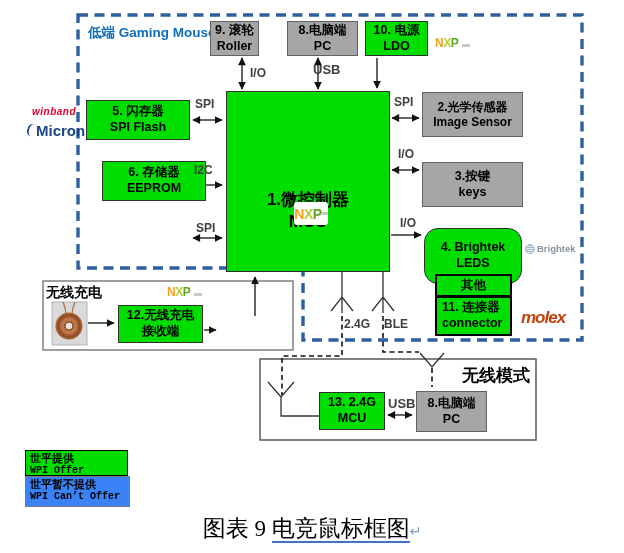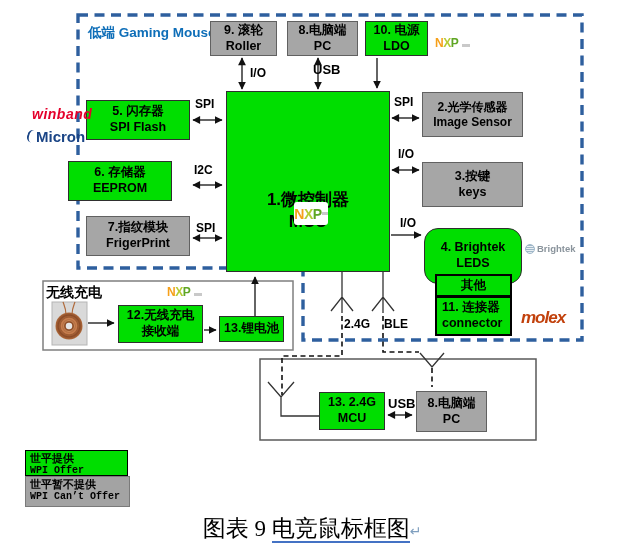--- a/index.html
+++ b/index.html
@@ -6,38 +6,38 @@
   #canvas{position:relative;width:624px;height:553px;background:#fff;overflow:hidden;
           font-family:"Liberation Sans",sans-serif;}
   #wires{position:absolute;left:0;top:0;}
 
   .blk{position:absolute;display:flex;flex-direction:column;align-items:center;justify-content:center;
        font-weight:bold;color:#000;line-height:1.25;box-sizing:border-box;text-align:center;
        font-size:12.5px;font-family:"Liberation Sans",sans-serif;}
   .g{background:#00DE00;border:1.5px solid #2f2f2f;}
   .y{background:#A6A6A6;border:1.5px solid #616161;}
 
-  #b-roller{left:210px;top:21px;width:67px;height:35px;}
+  #b-roller{left:210px;top:21px;width:49px;height:35px;}
   #b-pctop{left:287px;top:21px;width:71px;height:35px;}
   #b-ldo{left:365px;top:21px;width:63px;height:35px;}
   #b-flash{left:86px;top:100px;width:104px;height:40px;}
-  #b-eeprom{left:68px;top:161px;width:104px;height:40px;}
+  #b-eeprom{left:102px;top:161px;width:104px;height:40px;}
   #b-fp{left:86px;top:216px;width:104px;height:40px;}
   #b-mcu{left:226px;top:91px;width:164px;height:181px;font-size:17px;justify-content:center;padding-top:58px;}
   #b-sensor{left:422px;top:92px;width:101px;height:45px;font-size:12px;}
   #b-keys{left:422px;top:162px;width:101px;height:45px;}
   #b-leds{left:424px;top:228px;width:98px;height:56px;border-radius:14px;}
   #b-other{left:435px;top:274px;width:77px;height:23px;border:2px solid #000;}
   #b-conn{left:435px;top:297px;width:77px;height:39px;border:2px solid #000;border-top-width:1px;align-items:flex-start;padding-left:5px;text-align:left;}
   #b-rx{left:118px;top:305px;width:85px;height:38px;}
   #b-batt{left:219px;top:316px;width:65px;height:26px;}
   #b-mcu24{left:319px;top:392px;width:66px;height:38px;}
   #b-pcbot{left:416px;top:391px;width:71px;height:41px;}
 
-  .lbl{position:absolute;font-weight:bold;font-size:12px;color:#000000;white-space:nowrap;}
+  .lbl{position:absolute;font-weight:bold;font-size:12px;color:#404040;white-space:nowrap;}
   #l-io1{left:250px;top:66px;}
   #l-usb1{left:313px;top:62px;font-size:13px;}
   #l-spi1{left:195px;top:97px;}
   #l-i2c{left:194px;top:163px;}
   #l-spi2{left:196px;top:221px;}
   #l-spi3{left:394px;top:95px;}
   #l-io2{left:398px;top:147px;}
   #l-io3{left:400px;top:216px;}
   #l-24g{left:344px;top:317px;}
   #l-ble{left:384px;top:317px;}
@@ -51,36 +51,36 @@
   .nxp{position:absolute;font-weight:bold;font-size:12px;letter-spacing:-0.5px;white-space:nowrap;}
   .nxp .n{color:#F6A01A;} .nxp .x{color:#B5CC34;} .nxp .p{color:#5FA624;}
   .nxp:after{content:"";display:inline-block;width:8px;height:3px;background:#c9c9c9;margin-left:1px;}
   #nxp-ldo{left:435px;top:36px;}
   #nxp-wireless{left:167px;top:285px;}
   #nxp-chip{position:absolute;left:294px;top:202px;width:34px;height:23px;background:#fff;border-radius:3px;
             display:flex;align-items:center;justify-content:center;font-size:14px;}
   #nxp-chip:after{margin-left:0;width:6px;}
 
   #logo-winband{position:absolute;left:32px;top:106px;color:#E4002B;font-style:italic;font-weight:bold;
-                font-size:14px;letter-spacing:0.5px;}
-  #logo-micron{position:absolute;left:27px;top:128px;color:#1B4586;font-weight:bold;font-size:15px;
+                font-size:10px;letter-spacing:0.5px;}
+  #logo-micron{position:absolute;left:27px;top:122px;color:#1B4586;font-weight:bold;font-size:15px;
                display:flex;align-items:center;justify-content:space-between;}
   #logo-micron .swoosh{display:inline-block;width:9px;height:13px;border-left:2.5px solid #1B4586;
                border-radius:50% 0 0 50%;transform:rotate(14deg);margin-right:-2px;}
   #logo-brightek{position:absolute;left:525px;top:243px;color:#8A949C;font-size:9.5px;font-weight:bold;
                display:flex;align-items:center;gap:2px;}
   #logo-brightek .globe{display:inline-block;width:8px;height:8px;border-radius:50%;
                background:repeating-linear-gradient(#9fb7c9 0 1px,#e8eef2 1px 2px);border:0.5px solid #9fb7c9;}
   #logo-molex{position:absolute;left:521px;top:308px;color:#c2410c;font-weight:bold;font-style:italic;
                font-size:17px;letter-spacing:-1px;}
 
   
   .legend-box{position:absolute;box-sizing:border-box;padding:1px 4px;line-height:1.15;}
   #lg-green{left:25px;top:450px;width:103px;height:26px;background:#00DE00;border:1px solid #000;}
-  #lg-gray{left:25px;top:476px;width:105px;height:31px;background:#a3a3a3;border:1px solid #7a7a7a;}
+  #lg-gray{left:25px;top:476px;width:105px;height:31px;background:#3b82f6;border:1px solid #7a7a7a;}
   .legend-cn{font-weight:bold;font-size:11px;}
   .legend-en{font-family:"Liberation Mono",monospace;font-weight:bold;font-size:10px;}
 
   
   #caption{position:absolute;left:0;top:513px;width:624px;text-align:center;
            font-family:"Liberation Serif",serif;font-size:23px;color:#000;}
   #caption .cap-link{color:#000;text-decoration:none;border-bottom:2px solid #4472C4;cursor:pointer;}
   #caption .ret{color:#7F9FBF;font-size:14px;}
 </style>
 </head>
@@ -166,24 +166,20 @@
     <span>LDO</span>
   </div>
   <div class="blk g" id="b-flash">
     <span>5. 闪存器</span>
     <span>SPI Flash</span>
   </div>
   <div class="blk g" id="b-eeprom">
     <span>6. 存储器</span>
     <span>EEPROM</span>
   </div>
-  <div class="blk y" id="b-fp">
-    <span>7.指纹模块</span>
-    <span>FrigerPrint</span>
-  </div>
   <div class="blk g" id="b-mcu">
     <span>1.微控制器</span>
     <span>MCU</span>
   </div>
   <div class="blk y" id="b-sensor">
     <span>2.光学传感器</span>
     <span>Image Sensor</span>
   </div>
   <div class="blk y" id="b-keys">
     <span>3.按键</span>
@@ -196,23 +192,20 @@
   <div class="blk g" id="b-other">
     <span>其他</span>
   </div>
   <div class="blk g" id="b-conn">
     <span>11. 连接器</span>
     <span>connector</span>
   </div>
   <div class="blk g" id="b-rx">
     <span>12.无线充电</span>
     <span>接收端</span>
-  </div>
-  <div class="blk g" id="b-batt">
-    <span>13.锂电池</span>
   </div>
   <div class="blk g" id="b-mcu24">
     <span>13. 2.4G</span>
     <span>MCU</span>
   </div>
   <div class="blk y" id="b-pcbot">
     <span>8.电脑端</span>
     <span>PC</span>
   </div>
 
@@ -222,20 +215,21 @@
   <div class="lbl" id="l-i2c">I2C</div>
   <div class="lbl" id="l-spi2">SPI</div>
   <div class="lbl" id="l-spi3">SPI</div>
   <div class="lbl" id="l-io2">I/O</div>
   <div class="lbl" id="l-io3">I/O</div>
   <div class="lbl" id="l-24g">2.4G</div>
   <div class="lbl" id="l-ble">BLE</div>
   <div class="lbl" id="l-usb2">USB</div>
 
   <div id="sec-wcharge">无线充电</div>
+  <div id="sec-wmode">无线模式</div>
 
   <div class="nxp" id="nxp-ldo">
     <span class="n">N</span><span class="x">X</span><span class="p">P</span>
   </div>
   <div class="nxp" id="nxp-wireless">
     <span class="n">N</span><span class="x">X</span><span class="p">P</span>
   </div>
   <div class="nxp" id="nxp-chip">
     <span class="n">N</span>
       <span class="x">X</span>

